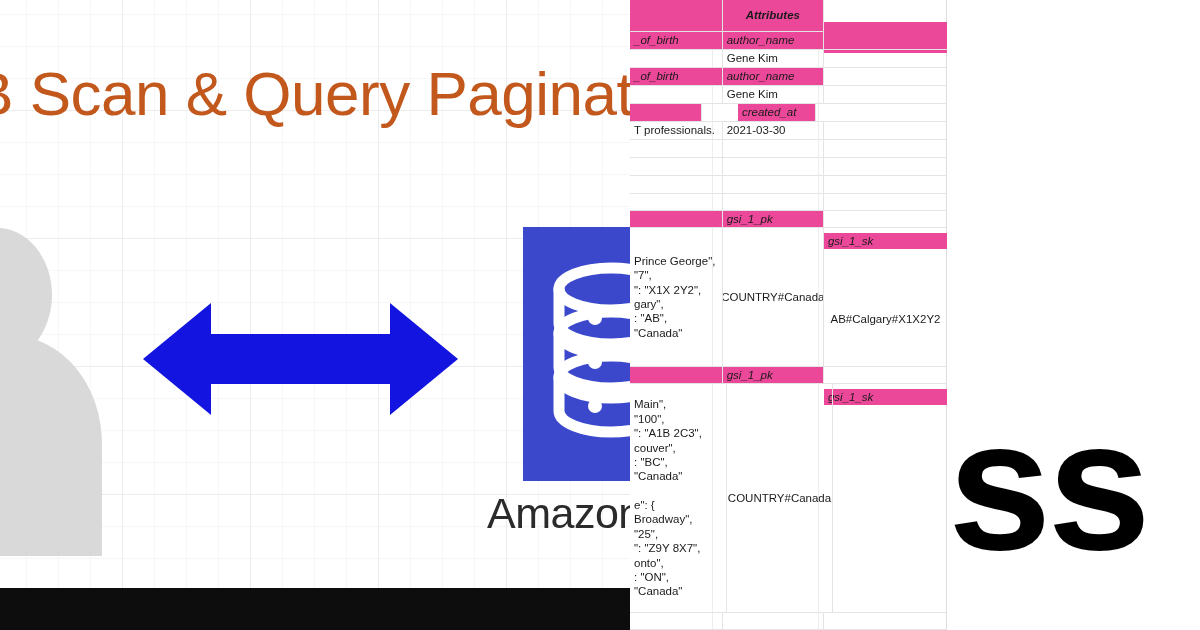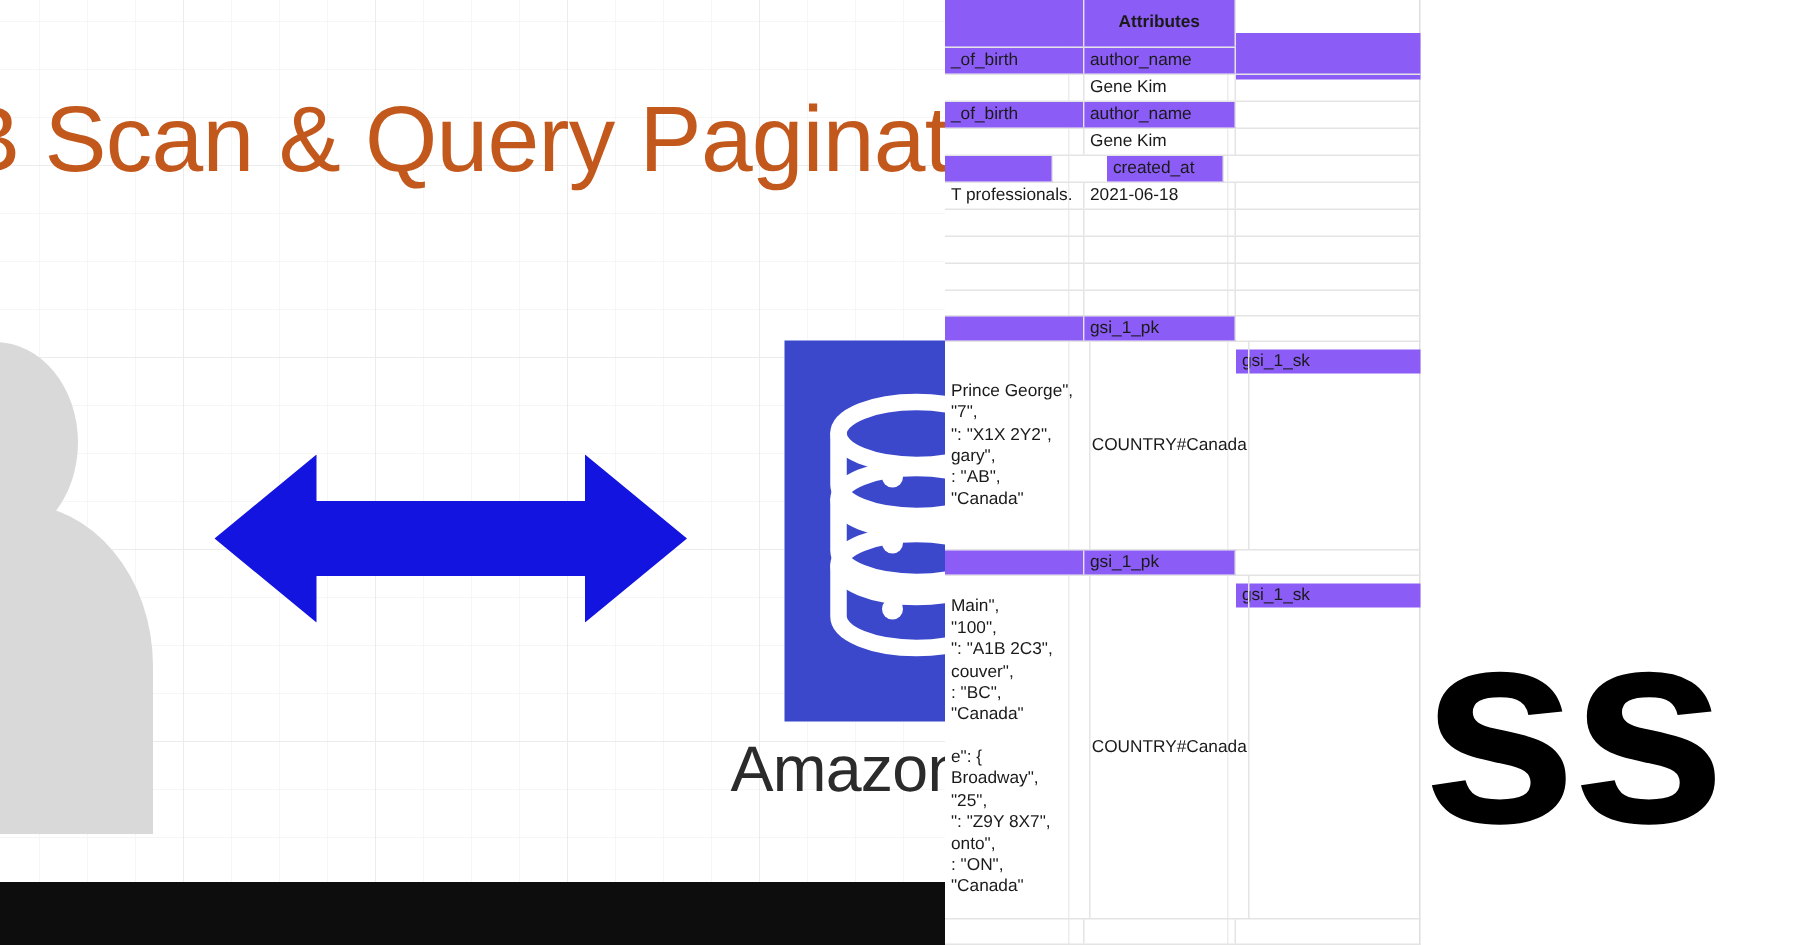--- a/index.html
+++ b/index.html
@@ -162,21 +162,21 @@
     font-size: 11.5px;
     color: #1a1a1a;
     padding: 0 4px;
     overflow: hidden;
     white-space: pre;
     line-height: 1.25;
   }
   .scell.c0 { width: 97px;  border-right: 1px solid #e4e4e4; }
   .scell.c1 { width: 106px; border-right: 1px solid #e4e4e4; }
   .scell.c2 { width: 129px; margin-top: 44px; }
-  .scell.hdr { background: #8b5cf6; }
+  .scell.hdr { background: #ec4899; font-style: italic; }
   .scell.bold { font-weight: bold; }
   .scell.center { justify-content: center; }
   .scell.multi { white-space: pre-line; align-items: center; }
 
   
   .colrule {
     position: absolute;
     top: 0;
     width: 1px;
     height: 630px;
@@ -272,21 +272,21 @@
           <div class="scell c1">Gene Kim</div>
           <div class="scell c2"></div>
         </div>
         <div class="srow" style="top: 104px; height: 18px; gap: 36px;">
           <div class="scell c0 hdr"></div>
           <div class="scell c1 hdr">created_at</div>
           <div class="scell c2"></div>
         </div>
         <div class="srow" style="top: 122px; height: 18px;">
           <div class="scell c0">T professionals.</div>
-          <div class="scell c1">2021-06-18</div>
+          <div class="scell c1">2021-03-30</div>
           <div class="scell c2"></div>
         </div>
         <div class="srow" style="top: 140px; height: 18px;">
           <div class="scell c0"></div>
           <div class="scell c1"></div>
           <div class="scell c2"></div>
         </div>
         <div class="srow" style="top: 158px; height: 18px;">
           <div class="scell c0"></div>
           <div class="scell c1"></div>
@@ -308,20 +308,21 @@
           <div class="scell c2 hdr">gsi_1_sk</div>
         </div>
         <div class="srow" style="top: 228px; height: 139px;">
           <div class="scell c0 multi">Prince George",
 "7",
 ": "X1X 2Y2",
 gary",
 : "AB",
 "Canada"</div>
           <div class="scell c1 center">COUNTRY#Canada</div>
+          <div class="scell c2 center">AB#Calgary#X1X2Y2</div>
         </div>
         <div class="srow" style="top: 367px; height: 17px;">
           <div class="scell c0 hdr"></div>
           <div class="scell c1 hdr">gsi_1_pk</div>
           <div class="scell c2 hdr">gsi_1_sk</div>
         </div>
         <div class="srow" style="top: 384px; height: 229px;">
           <div class="scell c0 multi">Main",
 "100",
 ": "A1B 2C3",

